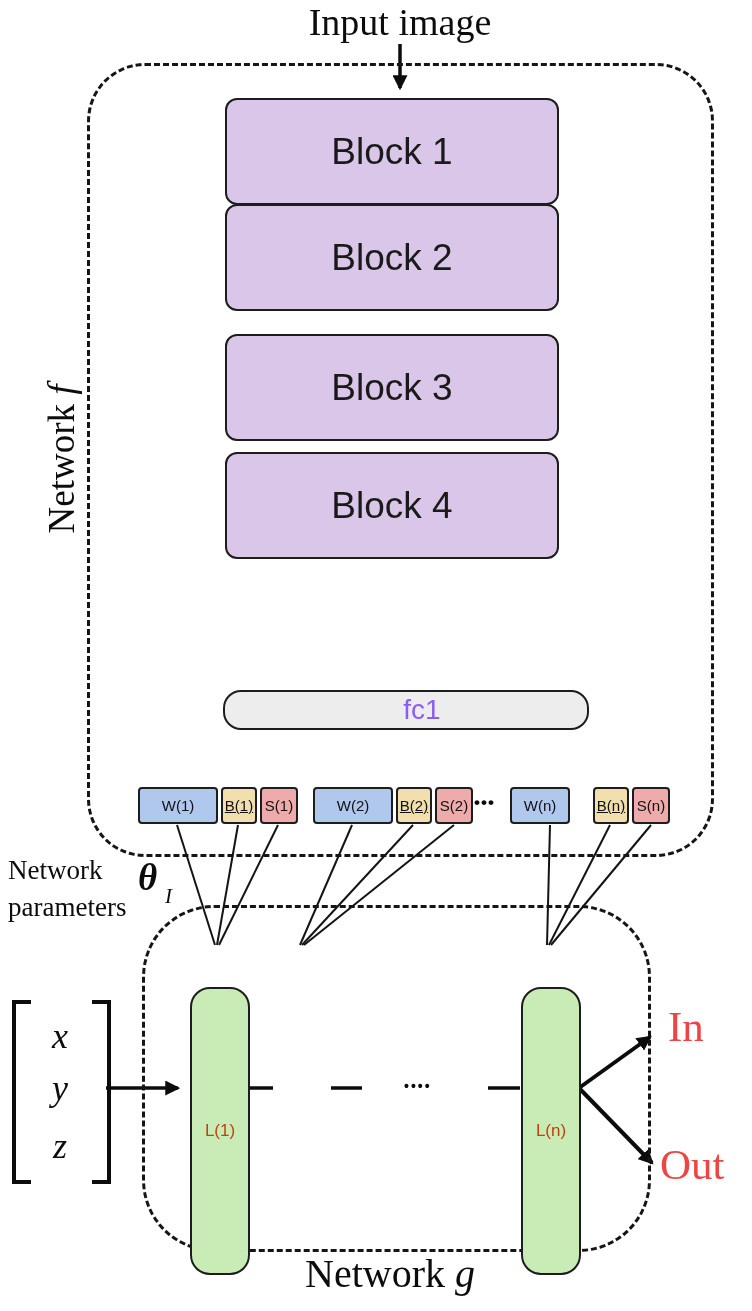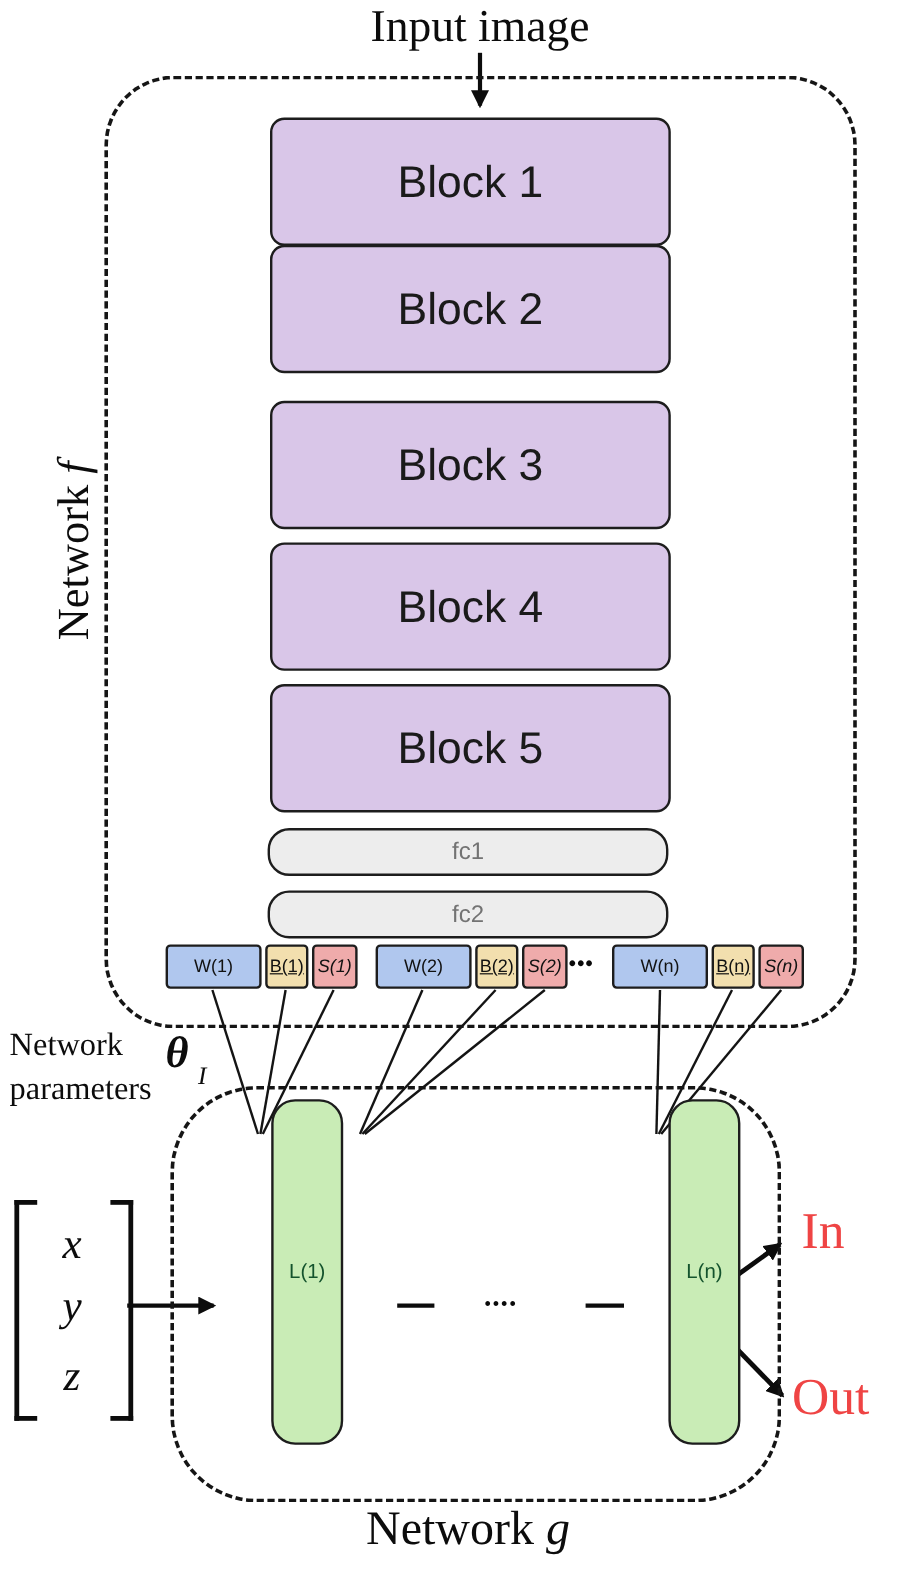--- a/index.html
+++ b/index.html
@@ -23,40 +23,40 @@
   
   .block{
     position:absolute;left:225px;width:330px;height:103px;
     background:var(--purple,#d9c6e8);border:2.5px solid var(--ink,#1d1d1d);border-radius:12px;
     display:flex;align-items:center;justify-content:center;font-size:37px;color:#1a1a1a;
   }
   
   .fc{
     position:absolute;left:223px;width:330px;height:36px;
     background:var(--gray,#ededed);border:2.5px solid var(--ink,#1d1d1d);border-radius:18px;
-    display:flex;align-items:center;justify-content:center;font-size:20px;color:#737373;
+    display:flex;align-items:center;justify-content:center;font-size:28px;color:#8b5cf6;padding-left:32px;
   }
   
   .chip{
     position:absolute;top:787px;height:37px;border:2px solid var(--ink,#1d1d1d);border-radius:4px;
     display:flex;align-items:center;justify-content:center;font-size:15px;color:#111;box-sizing:border-box;
   }
   .p-w{background:var(--blue,#b0c7ee);}
   .p-b{background:var(--tan,#f2dfae);text-decoration:underline;}
-  .p-s{background:var(--pink,#efabab);font-style:italic;}
+  .p-s{background:var(--pink,#efabab);}
   .hdots{position:absolute;font-weight:bold;color:#0a0a0a;letter-spacing:1px;}
   
   .theta-caption{left:8px;top:852px;font-size:27px;line-height:37px;color:#0c0c0c;}
   .theta-sym{left:138px;top:856px;font-size:37px;font-style:italic;font-weight:bold;color:#0c0c0c;}
   .theta-sub{left:165px;top:884px;font-size:21px;font-style:italic;color:#0c0c0c;}
   
   .layer{
-    position:absolute;top:916px;width:56px;height:284px;
+    position:absolute;top:987px;width:56px;height:284px;
     background:var(--green,#c9ecb6);border:2.5px solid var(--ink,#1d1d1d);border-radius:20px;
-    display:flex;align-items:center;justify-content:center;font-size:17px;color:#14532d;margin-left:36px;
+    display:flex;align-items:center;justify-content:center;font-size:17px;color:#c2410c;
   }
   
   .bracket{position:absolute;top:1000px;width:15px;height:176px;}
   .bracket.bl{left:12px;border-left:4px solid #0c0c0c;border-top:4px solid #0c0c0c;border-bottom:4px solid #0c0c0c;}
   .bracket.br{left:92px;border-right:4px solid #0c0c0c;border-top:4px solid #0c0c0c;border-bottom:4px solid #0c0c0c;}
   .vec{left:38px;width:44px;text-align:center;font-size:36px;font-style:italic;color:#0c0c0c;line-height:40px;}
   
   .io-label{font-size:43px;color:#ef4444;}
   
   .netg-label{left:240px;top:1250px;width:300px;text-align:center;font-size:40px;color:#0c0c0c;}
@@ -105,33 +105,31 @@
 
   <div class="abs serif input-title">Input image</div>
 
   <div class="dash-box netf-box"></div>
   <div class="abs serif netf-label"><span>Network</span>&nbsp;<i>f</i></div>
 
   <div class="block" style="top:98px">Block 1</div>
   <div class="block" style="top:204px">Block 2</div>
   <div class="block" style="top:334px">Block 3</div>
   <div class="block" style="top:452px">Block 4</div>
-  <div class="block" style="top:570px">Block 5</div>
 
   <div class="fc" style="top:690px">fc1</div>
-  <div class="fc" style="top:742px">fc2</div>
 
   <div class="chip p-w" style="left:138px;width:80px">W(1)</div>
   <div class="chip p-b" style="left:221px;width:36px">B(1)</div>
   <div class="chip p-s" style="left:260px;width:38px">S(1)</div>
   <div class="chip p-w" style="left:313px;width:80px">W(2)</div>
   <div class="chip p-b" style="left:396px;width:36px">B(2)</div>
   <div class="chip p-s" style="left:435px;width:38px">S(2)</div>
   <div class="abs hdots" style="left:474px;top:793px;font-size:17px">•••</div>
-  <div class="chip p-w" style="left:510px;width:80px">W(n)</div>
+  <div class="chip p-w" style="left:510px;width:60px">W(n)</div>
   <div class="chip p-b" style="left:593px;width:36px">B(n)</div>
   <div class="chip p-s" style="left:632px;width:38px">S(n)</div>
 
   <div class="abs serif theta-caption">
     <div>Network</div>
     <div>parameters</div>
   </div>
   <div class="abs serif theta-sym">θ</div>
   <div class="abs serif theta-sub">I</div>
 

